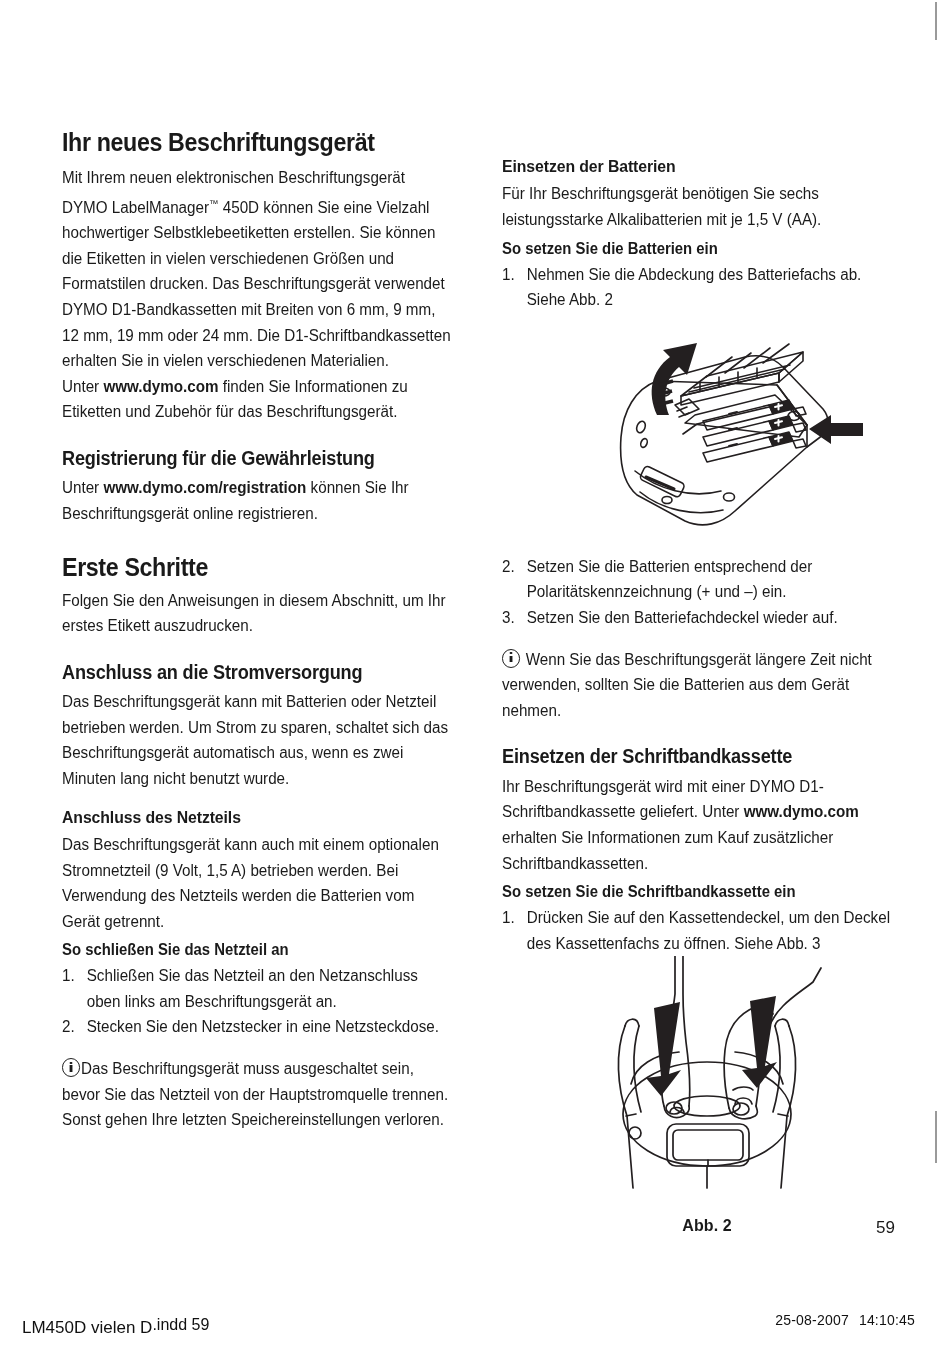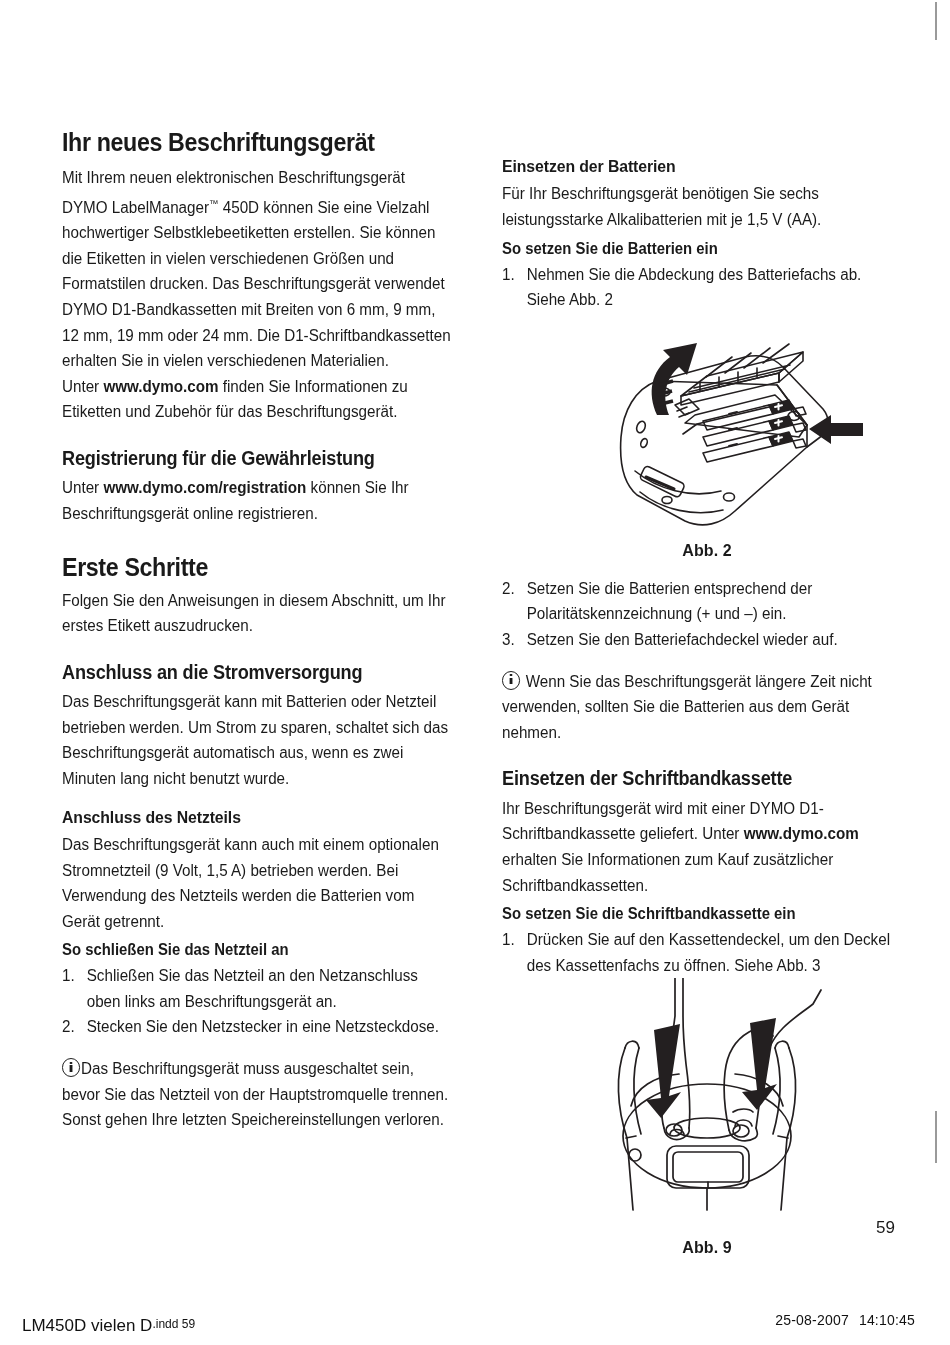--- a/index.html
+++ b/index.html
@@ -159,21 +159,21 @@
   }
   .footer-file {
     position: absolute;
     left: 22px;
     top: 1316px;
     font-size: 17px;
     color: #111;
     white-space: nowrap;
   }
   .footer-file .ext {
-    font-size: 12px;
+    font-size: 16px;
     vertical-align: 3px;
     margin-top: 48px;
   }
   .footer-date {
     position: absolute;
     right: 35px;
     top: 1312px;
     font-size: 14px;
     color: #111;
     white-space: nowrap;
@@ -332,21 +332,20 @@
         <g stroke="#231f20" stroke-width="3.4" stroke-linecap="butt">
           <path d="M150 86 l16 -4"></path>
           <path d="M150 76 l15 -4"></path>
           <path d="M152 66 l14 -4"></path>
         </g>
 
         <g fill="#231f20" stroke="none">
           <path d="M302 110 L324 96 L324 104 L356 104 L356 117 L324 117 L324 125 Z"></path>
         </g>
       </svg>
-      <div class="figure-caption">Abb. 2</div>
     </div>
 
     <ol class="doc-ol" style="margin-top:16px;">
       <li>
         <span class="num">2.</span>
         <span>Setzen Sie die Batterien entsprechend der Polaritätskennzeichnung (+ und –) ein.</span>
       </li>
       <li>
         <span class="num">3.</span>
         <span>Setzen Sie den Batteriefachdeckel wieder auf.</span>
@@ -414,21 +413,21 @@
           <path d="M226 134 C232 130 242 130 246 134"></path>
         </g>
 
         <g fill="#231f20" stroke="none">
           <path d="M147 52 L173 46 L162 118 L174 114 L154 140 L139 122 L154 120 Z"></path>
         </g>
         <g fill="#231f20" stroke="none">
           <path d="M243 45 L269 40 L258 110 L270 106 L250 132 L235 114 L250 112 Z"></path>
         </g>
       </svg>
-      <div class="figure-caption" style="margin-top:2px;">Abb. 9</div>
+      <div class="figure-caption" style="margin-top:2px;">Abb. 2</div>
     </div>
 
   </div>
 
   <div class="page-number">59</div>
 
   <div class="footer-file"><span>LM450D vielen D</span><span class="ext">.indd   59</span></div>
   <div class="footer-date"><span>25-08-2007</span><span class="sp"></span><span>14:10:45</span></div>
 
 </div>

